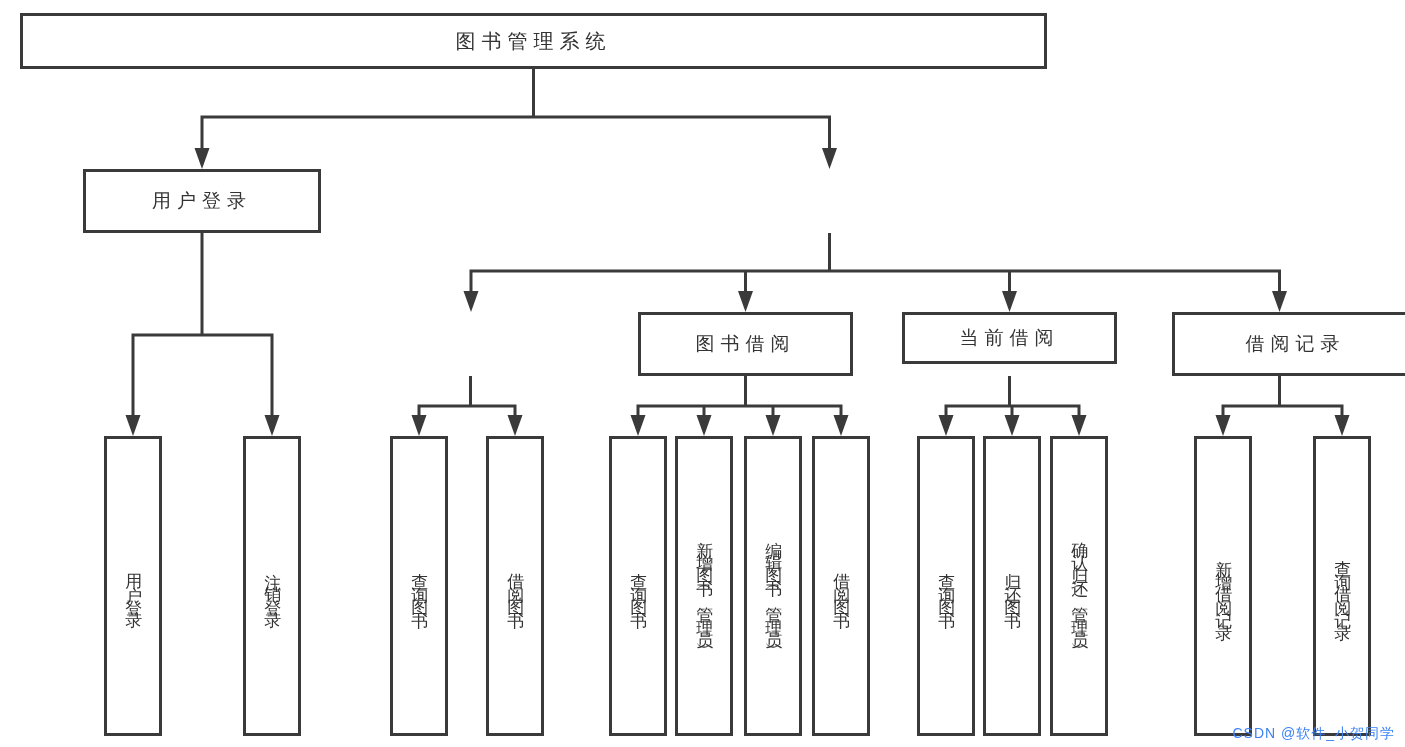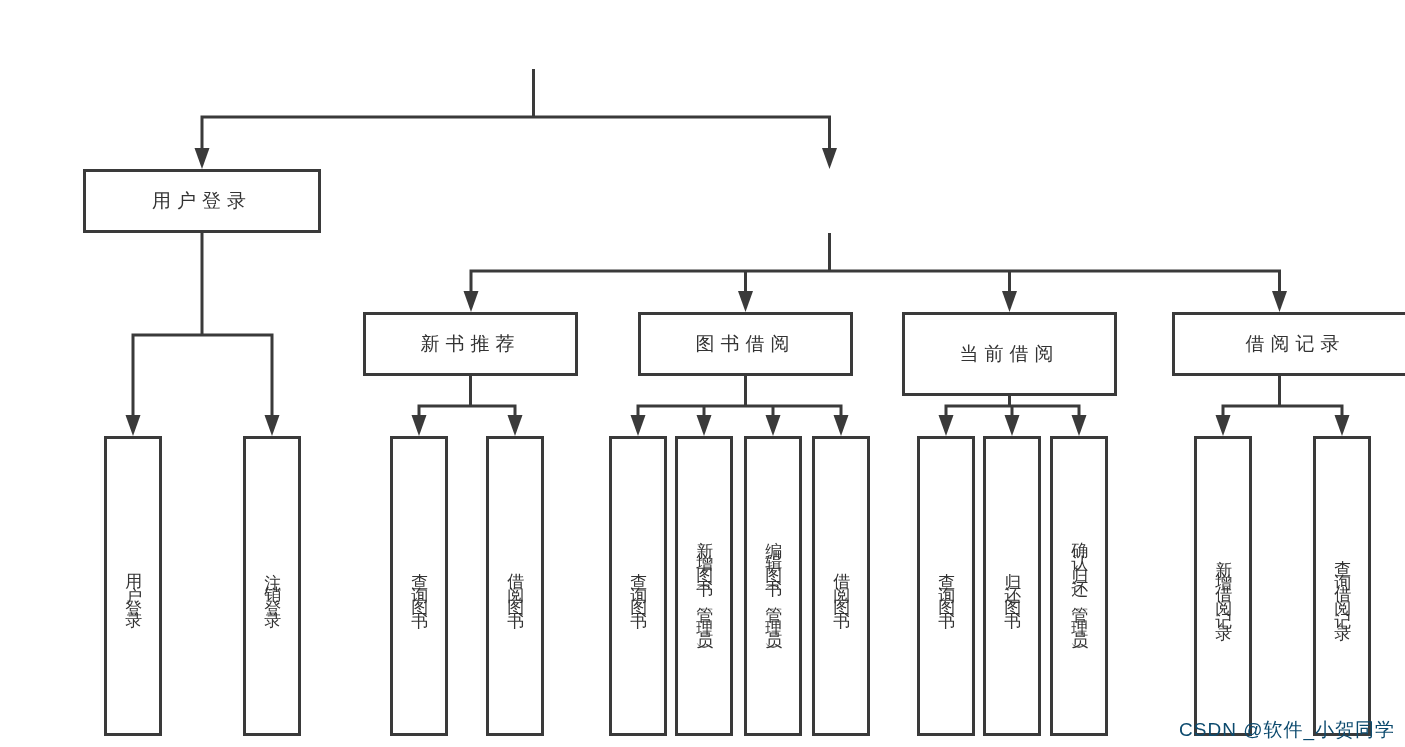--- a/index.html
+++ b/index.html
@@ -40,22 +40,22 @@
     position: absolute;
     left: 0; top: 0;
     width: 1405px; height: 747px;
   }
   #connector-svg path { stroke: #3a3a3a; stroke-width: 3; fill: none; }
   #connector-svg polygon { fill: #3a3a3a; stroke: none; }
   .watermark {
     position: absolute;
     right: 10px;
     bottom: 4px;
-    font-size: 19px;
-    color: #0c4a6e;
+    font-size: 14px;
+    color: #3b82f6;
     letter-spacing: 1px;
     z-index: 10;
     white-space: nowrap;
   }
 </style>
 </head>
 <body>
 
 <div id="canvas">
 
@@ -100,32 +100,32 @@
     <polygon points="938.5,415 953.5,415 946,436"></polygon>
     <polygon points="1004.5,415 1019.5,415 1012,436"></polygon>
     <polygon points="1071.5,415 1086.5,415 1079,436"></polygon>
 
     <path d="M1279.5 376 V406"></path>
     <path d="M1223 420 L1223 406 L1342 406 L1342 420"></path>
     <polygon points="1215.5,415 1230.5,415 1223,436"></polygon>
     <polygon points="1334.5,415 1349.5,415 1342,436"></polygon>
   </svg>
 
+  <div class="box" style="left:20px; top:13px; width:1027px; height:56px;">
+    <span class="hlabel root-label">图书管理系统</span>
+  </div>
 
   <div class="box" style="left:83px; top:169px; width:238px; height:64px;">
     <span class="hlabel">用户登录</span>
   </div>
 
-  <div class="box" style="left:363px; top:312px; width:215px; height:64px;">
-    <span class="hlabel">新书推荐</span>
-  </div>
   <div class="box" style="left:638px; top:312px; width:215px; height:64px;">
     <span class="hlabel">图书借阅</span>
   </div>
-  <div class="box" style="left:902px; top:312px; width:215px; height:84px;">
+  <div class="box" style="left:902px; top:312px; width:215px; height:52px;">
     <span class="hlabel">当前借阅</span>
   </div>
   <div class="box" style="left:1172px; top:312px; width:247px; height:64px;">
     <span class="hlabel">借阅记录</span>
   </div>
 
   <div class="box" style="left:104px; top:436px; width:58px; height:300px;">
     <span class="leaf-label">用户登录</span>
   </div>
   <div class="box" style="left:243px; top:436px; width:58px; height:300px;">

